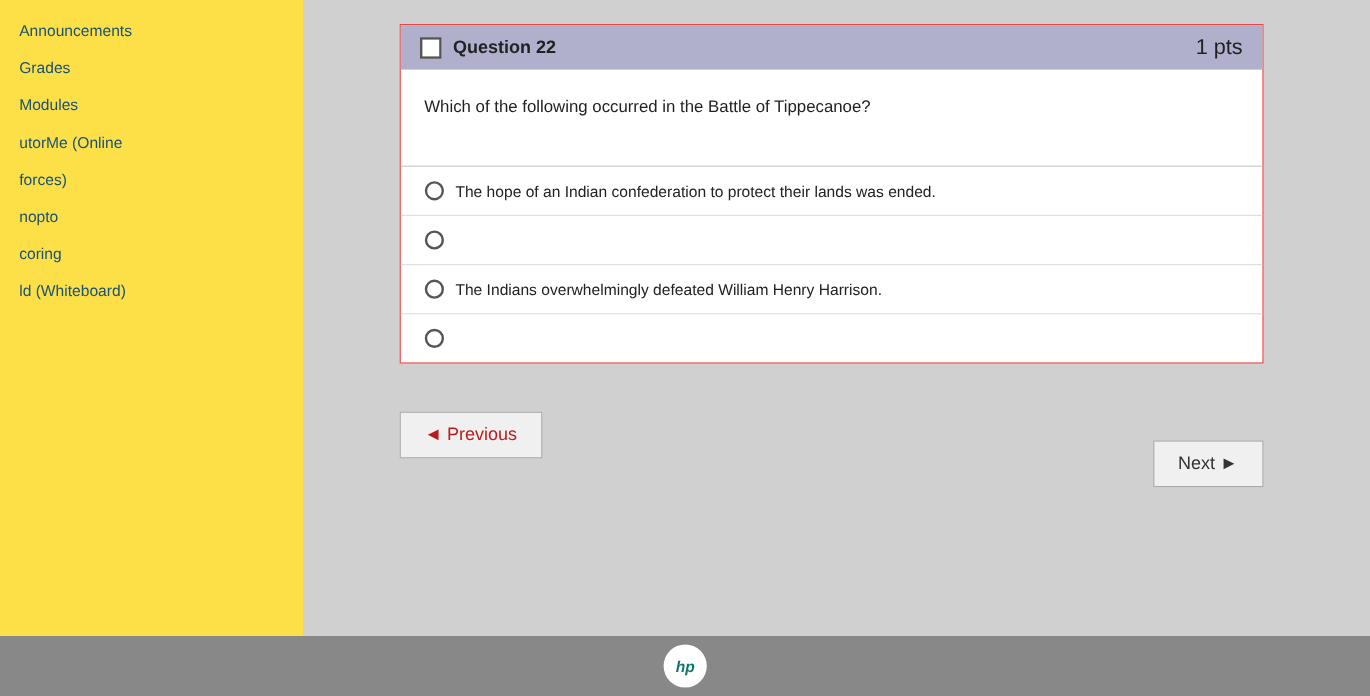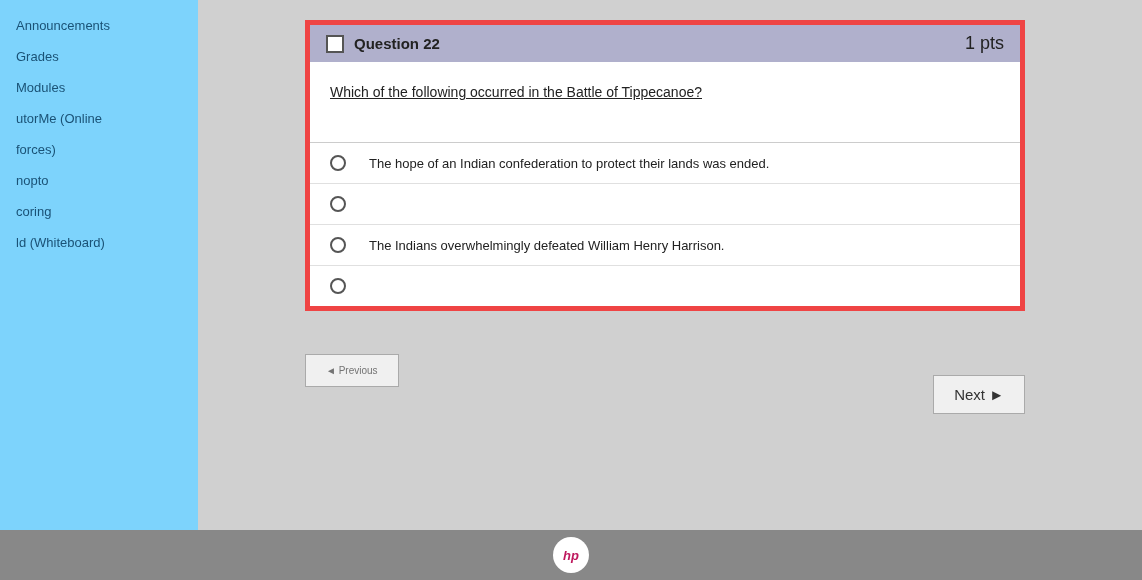--- a/index.html
+++ b/index.html
@@ -9,22 +9,22 @@
       background-color: #c8c8c8;
       width: 1142px;
       height: 580px;
       overflow: hidden;
       display: flex;
       flex-direction: row;
     }
 
     
     .sidebar {
-      width: 198px;
-      background-color: #7dd3fc;
+      width: 253px;
+      background-color: #fde047;
       padding: 10px 0;
       display: flex;
       flex-direction: column;
       flex-shrink: 0;
     }
 
     .sidebar-item {
       padding: 8px 16px;
       font-size: 13px;
       color: #1a5276;
@@ -38,21 +38,21 @@
       flex: 1;
       padding: 20px 30px 10px 20px;
       display: flex;
       flex-direction: column;
       background-color: #d0d0d0;
     }
 
     
     .question-card {
       background-color: #ffffff;
-      border: 5px solid #ef4444;
+      border: 1px solid #ef4444;
       width: 100%;
       max-width: 720px;
       margin: 0 auto;
     }
 
     .question-header {
       background-color: #b0b0cc;
       display: flex;
       justify-content: space-between;
       align-items: center;
@@ -86,31 +86,30 @@
 
     .question-body {
       padding: 20px 20px 10px 20px;
       min-height: 80px;
     }
 
     .question-text {
       font-size: 14px;
       color: #222;
       line-height: 1.5;
-      text-decoration: underline;
     }
 
     .answers-section {
       border-top: 1px solid #ccc;
     }
 
     .answer-option {
       display: flex;
       align-items: center;
-      gap: 23px;
+      gap: 10px;
       padding: 12px 20px;
       border-bottom: 1px solid #e0e0e0;
       cursor: pointer;
     }
 
     .answer-option:last-child {
       border-bottom: none;
     }
 
     .radio-circle {
@@ -135,23 +134,23 @@
       align-items: center;
       max-width: 720px;
       margin: 16px auto 0 auto;
       width: 100%;
     }
 
     .btn-prev {
       background-color: #f0f0f0;
       border: 1px solid #aaa;
       padding: 10px 20px;
-      font-size: 10px;
-      cursor: pointer;
-      color: #737373;
+      font-size: 15px;
+      cursor: pointer;
+      color: #b91c1c;
     }
 
     .btn-next {
       background-color: #f0f0f0;
       border: 1px solid #aaa;
       padding: 10px 20px;
       font-size: 15px;
       cursor: pointer;
       color: #333;
       display: flex;
@@ -177,21 +176,21 @@
       width: 36px;
       height: 36px;
       border-radius: 50%;
       background: white;
       display: flex;
       align-items: center;
       justify-content: center;
       font-size: 13px;
       font-style: italic;
       font-weight: bold;
-      color: #be185d;
+      color: #0f766e;
     }
   </style>
 </head>
 <body>
 
 <div class="sidebar">
   <a class="sidebar-item">Announcements</a>
   <a class="sidebar-item">Grades</a>
   <a class="sidebar-item">Modules</a>
   <a class="sidebar-item">utorMe (Online</a>

